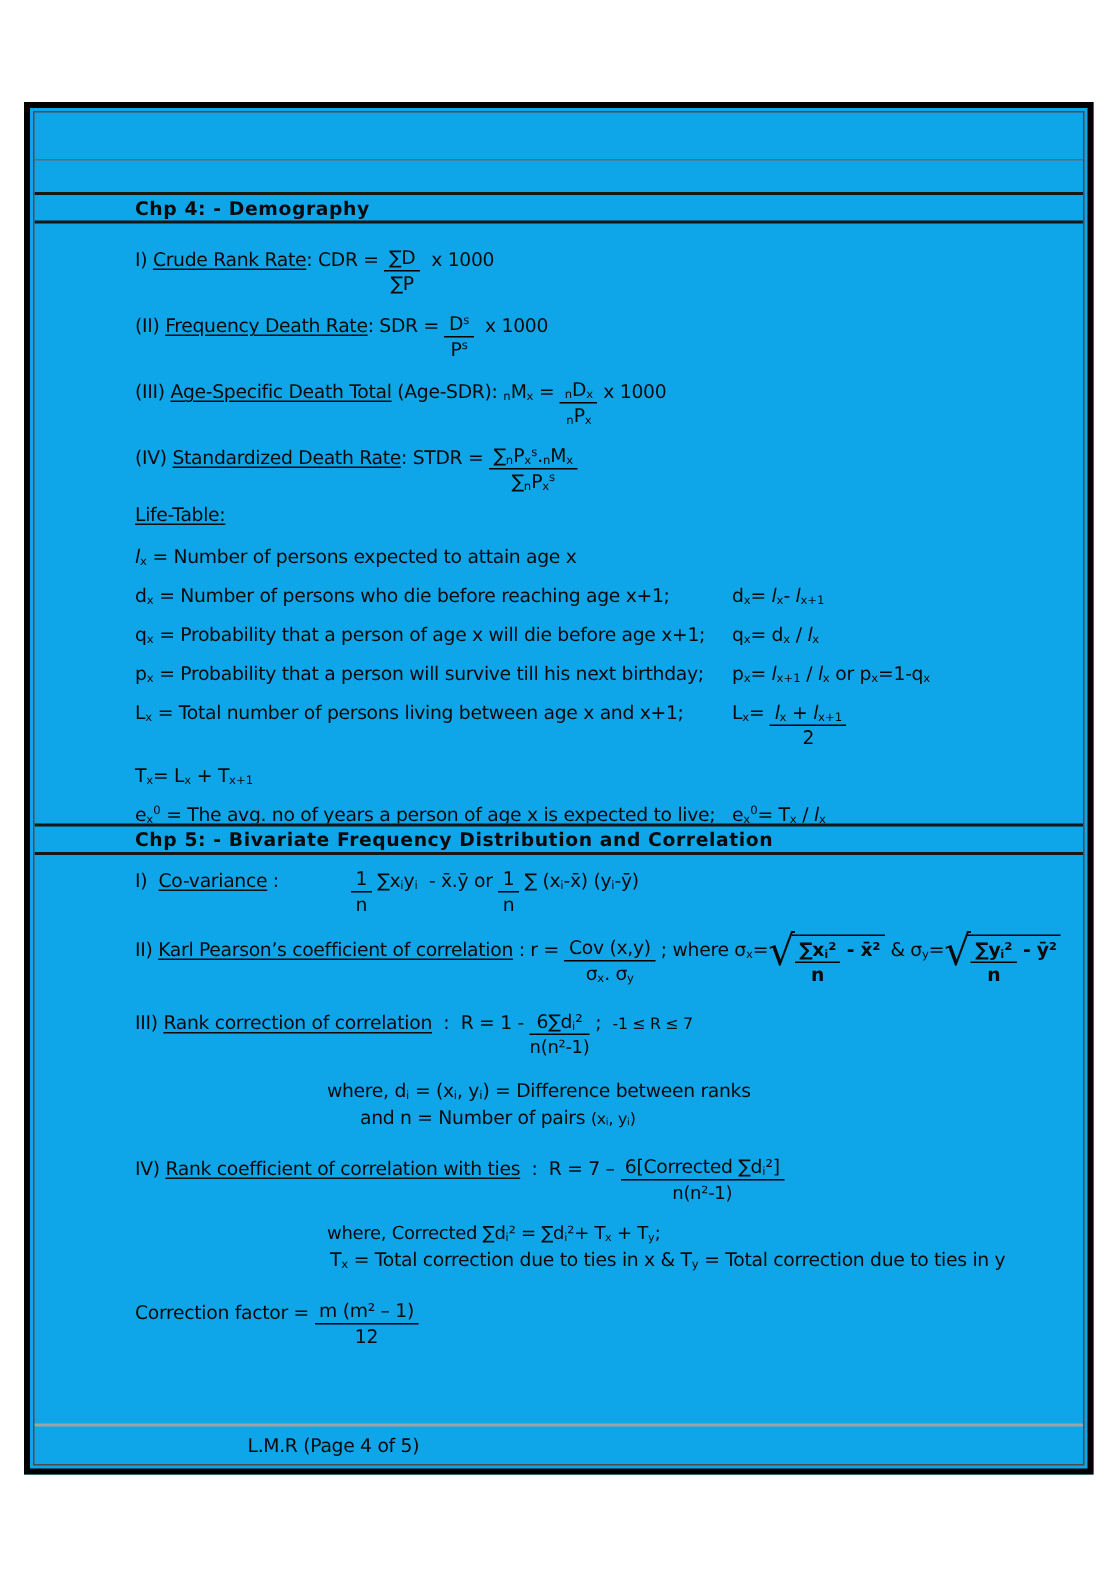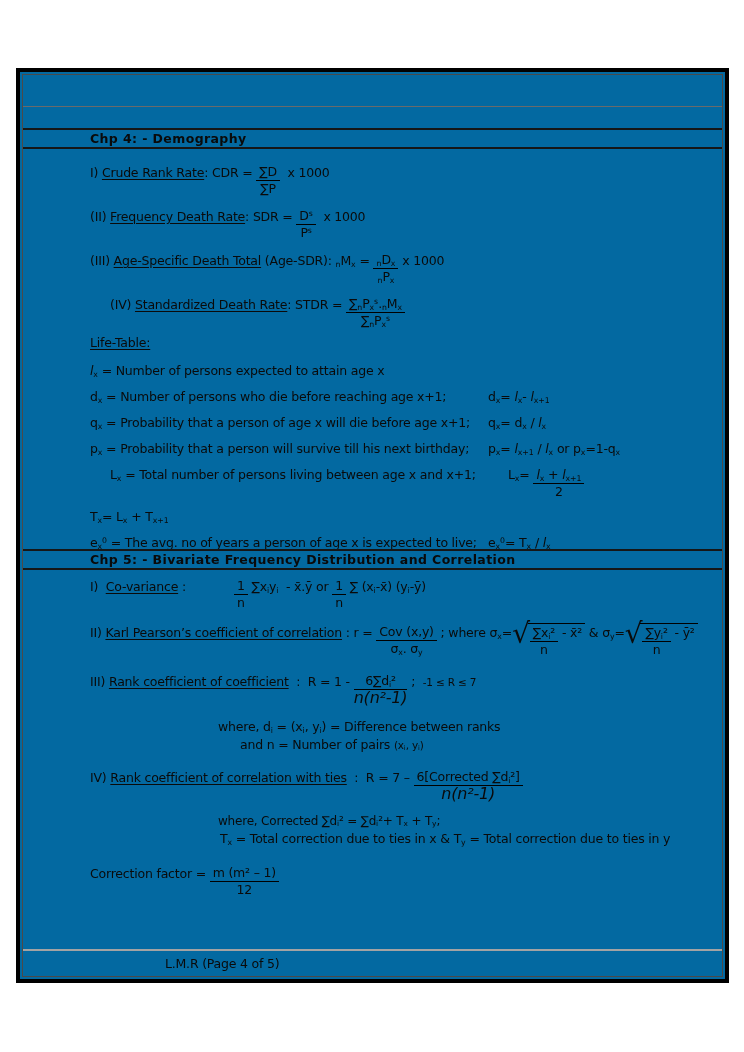--- a/index.html
+++ b/index.html
@@ -1,21 +1,21 @@
 <!DOCTYPE html>
 <html><head>
 <meta charset="utf-8">
 <style>
   * { margin:0; padding:0; box-sizing:border-box; }
   html,body { width:744px; height:1052px; background:#ffffff; }
   body { font-family:"DejaVu Sans","Liberation Sans",sans-serif; color:#0a0a0a;
          font-size:12.5px; letter-spacing:-0.2px; position:relative; }
 
   .doc-frame { position:absolute; left:16px; top:68px; width:713px; height:915px;
-               border:4px solid #000; padding:2px; background:#0369a1; }
+               border:4px solid #000; padding:2px; background:#0ea5e9; }
   .doc-inner { border:1px solid #4a4a4a; width:100%; height:100%;
                display:flex; flex-direction:column; overflow:hidden; }
 
   .r-empty1 { height:32px; border-bottom:1px solid #6a6a6a; }
   .r-empty2 { height:21px; }
 
   .hdr { height:21px; border-top:2px solid #161616; border-bottom:2px solid #161616;
          display:flex; align-items:center; padding-left:67px;
          font-weight:bold; font-size:12.5px; letter-spacing:0.4px; }
 
@@ -26,32 +26,32 @@
             display:flex; align-items:center; padding-left:142px; }
 
   .fline { white-space:pre; line-height:17px; }
   .u { text-decoration:underline; text-underline-offset:2px; }
   .sm { font-size:10.5px; }
   .md { font-size:12px; }
 
   .frac { display:inline-block; text-align:center; vertical-align:top; }
   .frac .num { display:block; border-bottom:1px solid #000; padding:0 3px 1px 3px; line-height:15px; }
   .frac .den { display:block; padding-top:1px; line-height:14px; }
-  .den-sm .den { font-size:16px;font-style:italic; }
+  .den-sm .den { font-size:12px; }
 
   sub, sup { font-size:0.62em; line-height:0; letter-spacing:0; }
   sup { vertical-align:0.55em; }
   sub { vertical-align:-0.2em; }
 
   .sqrt { display:inline-flex; align-items:flex-start; vertical-align:top; margin-top:-4px; }
   .rad { font-size:28px; line-height:28px; margin-right:-2px; font-weight:400; }
   .sqbody { border-top:1.6px solid #000; padding:1px 3px 0 2px; margin-top:3px;
-            display:inline-flex; align-items:flex-start; white-space:pre; }
+            display:inline-flex; align-items:flex-start; white-space:pre;font-weight:bold; }
   .sqbody .rest { line-height:15px; } .mb12 { margin-bottom:12px; } .mb14 { margin-bottom:14px; }
-  .mb16 { margin-bottom:16px; } .mb2 { margin-bottom:2px; } .mb6 { margin-bottom:6px;margin-left:20px; }
+  .mb16 { margin-bottom:16px; } .mb2 { margin-bottom:2px; } .mb6 { margin-bottom:6px; }
   .mb18 { margin-bottom:18px; }
 
   .lt-title { margin:4px 0 12px 0; }
   .lrow { display:grid; grid-template-columns:398px auto; line-height:16px;
           margin-bottom:10px; white-space:pre; }
   .lrow .lc, .lrow .rc { white-space:pre; }
 
   .ind128 { padding-left:128px; line-height:16px; white-space:pre; }
   .ind150 { padding-left:150px; line-height:16px; white-space:pre; }
   .ind130 { padding-left:130px; line-height:16px; white-space:pre; }
@@ -101,21 +101,21 @@
     <div class="hdr">
         <span>Chp 5: - Bivariate Frequency Distribution and Correlation</span>
       </div>
 
     <div class="body5">
 
       <div class="fline mb14"><span>I)  </span><span class="u">Co-variance</span><span> :</span><span class="frac gapL"><span class="num">1</span><span class="den">n</span></span><span> ∑x<sub>i</sub>y<sub>i</sub>  - x̄.ȳ or </span><span class="frac"><span class="num">1</span><span class="den">n</span></span><span> ∑ (x<sub>i</sub>-x̄) (y<sub>i</sub>-ȳ)</span></div>
 
       <div class="fline mb16"><span>II) </span><span class="u">Karl Pearson’s coefficient of correlation</span><span> : r = </span><span class="frac"><span class="num">Cov (x,y)</span><span class="den">σ<sub>x</sub>. σ<sub>y</sub></span></span><span> ; where σ<sub>x</sub>=</span><span class="sqrt"><span class="rad">√</span><span class="sqbody"><span class="frac"><span class="num">∑x<sub>i</sub>²</span><span class="den">n</span></span><span class="rest"> - x̄²</span></span></span><span> &amp; σ<sub>y</sub>=</span><span class="sqrt"><span class="rad">√</span><span class="sqbody"><span class="frac"><span class="num">∑y<sub>i</sub>²</span><span class="den">n</span></span><span class="rest"> - ȳ²</span></span></span></div>
 
-      <div class="fline mb14"><span>III) </span><span class="u">Rank coefficient of coefficient</span><span>  :  R = 1 - </span><span class="frac den-sm"><span class="num">6∑d<sub>i</sub>²</span><span class="den">n(n²-1)</span></span><span> ;  </span><span class="sm">-1 ≤ R ≤ 7</span></div>
+      <div class="fline mb14"><span>III) </span><span class="u">Rank correction of correlation</span><span>  :  R = 1 - </span><span class="frac den-sm"><span class="num">6∑d<sub>i</sub>²</span><span class="den">n(n²-1)</span></span><span> ;  </span><span class="sm">-1 ≤ R ≤ 7</span></div>
       <div class="fline ind128 mb2"><span>where, d<sub>i</sub> = (x<sub>i</sub>, y<sub>i</sub>) = Difference between ranks</span></div>
       <div class="fline ind150 mb16"><span>and n = Number of pairs </span><span class="sm">(x<sub>i</sub>, y<sub>i</sub>)</span></div>
 
       <div class="fline mb12"><span>IV) </span><span class="u">Rank coefficient of correlation with ties</span><span>  :  R = 7 – </span><span class="frac den-sm"><span class="num">6[Corrected ∑d<sub>i</sub>²]</span><span class="den">n(n²-1)</span></span></div>
       <div class="fline ind128 mb2 md"><span>where, Corrected ∑d<sub>i</sub>² = ∑d<sub>i</sub>²+ T<sub>x</sub> + T<sub>y</sub>;</span></div>
       <div class="fline ind130 mb18"><span>T<sub>x</sub> = Total correction due to ties in x &amp; T<sub>y</sub> = Total correction due to ties in y</span></div>
 
       <div class="fline"><span>Correction factor = </span><span class="frac"><span class="num">m (m² – 1)</span><span class="den">12</span></span></div>
 
     </div>

